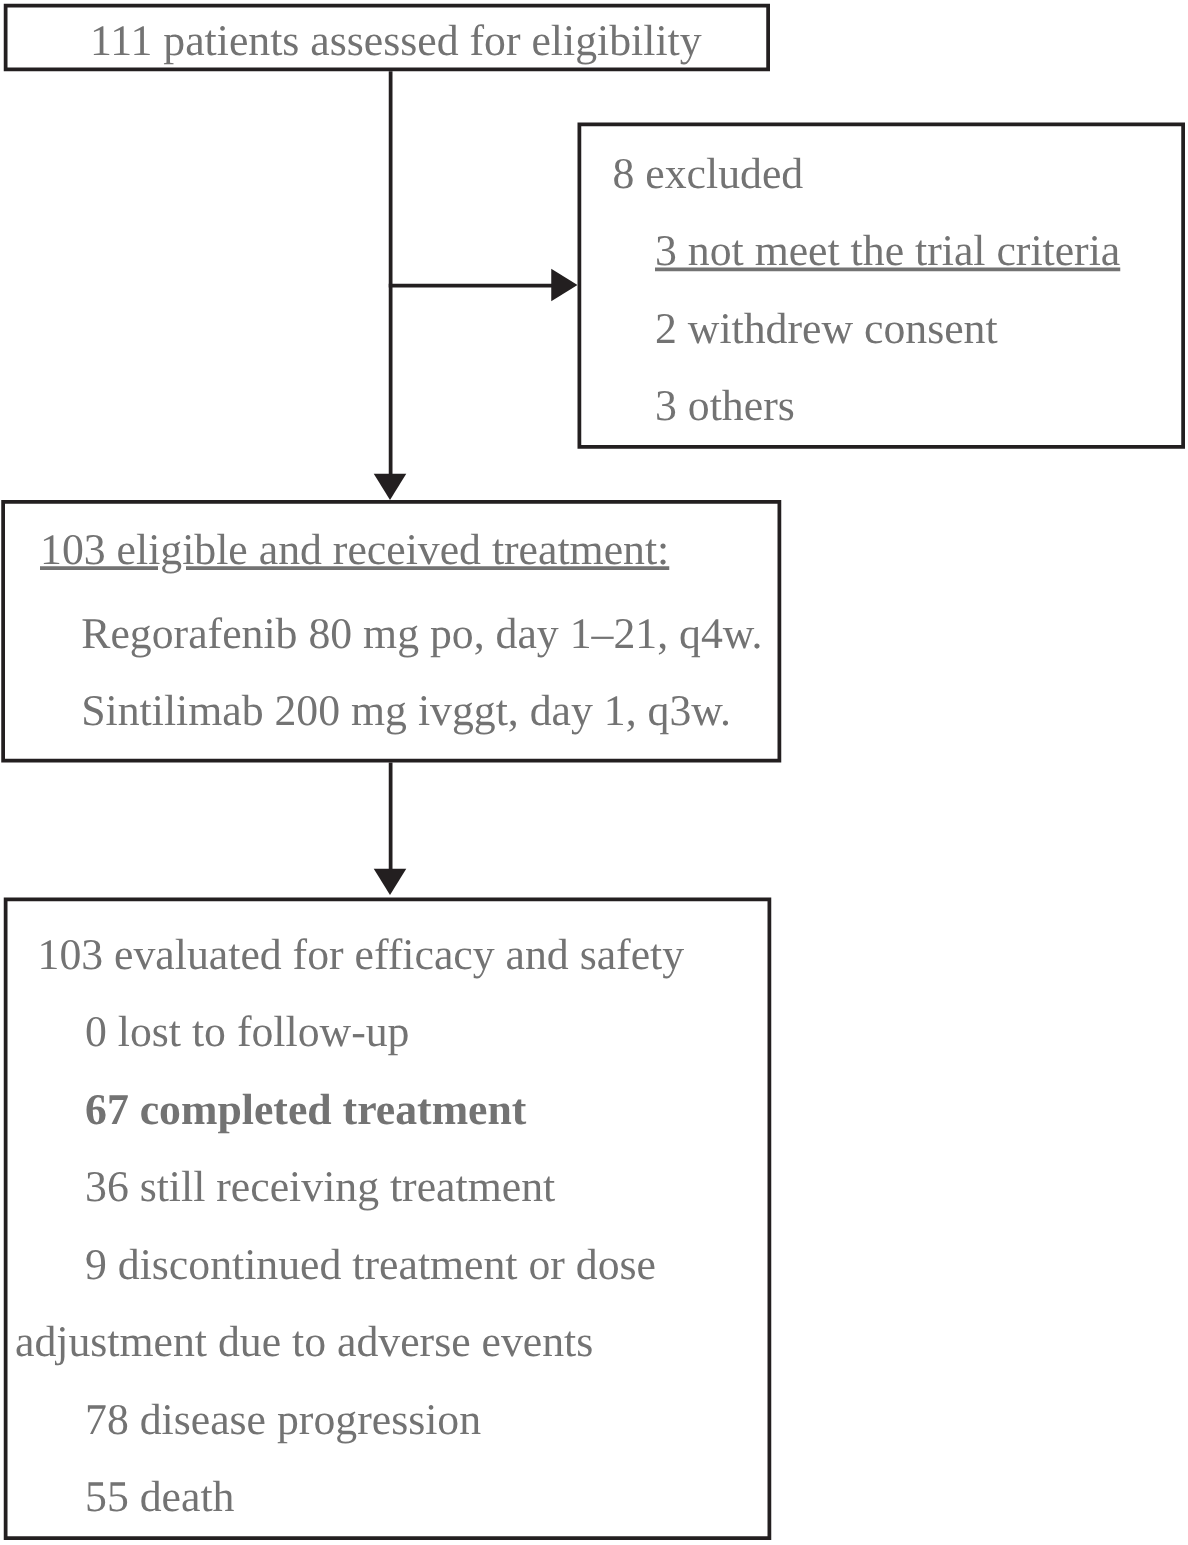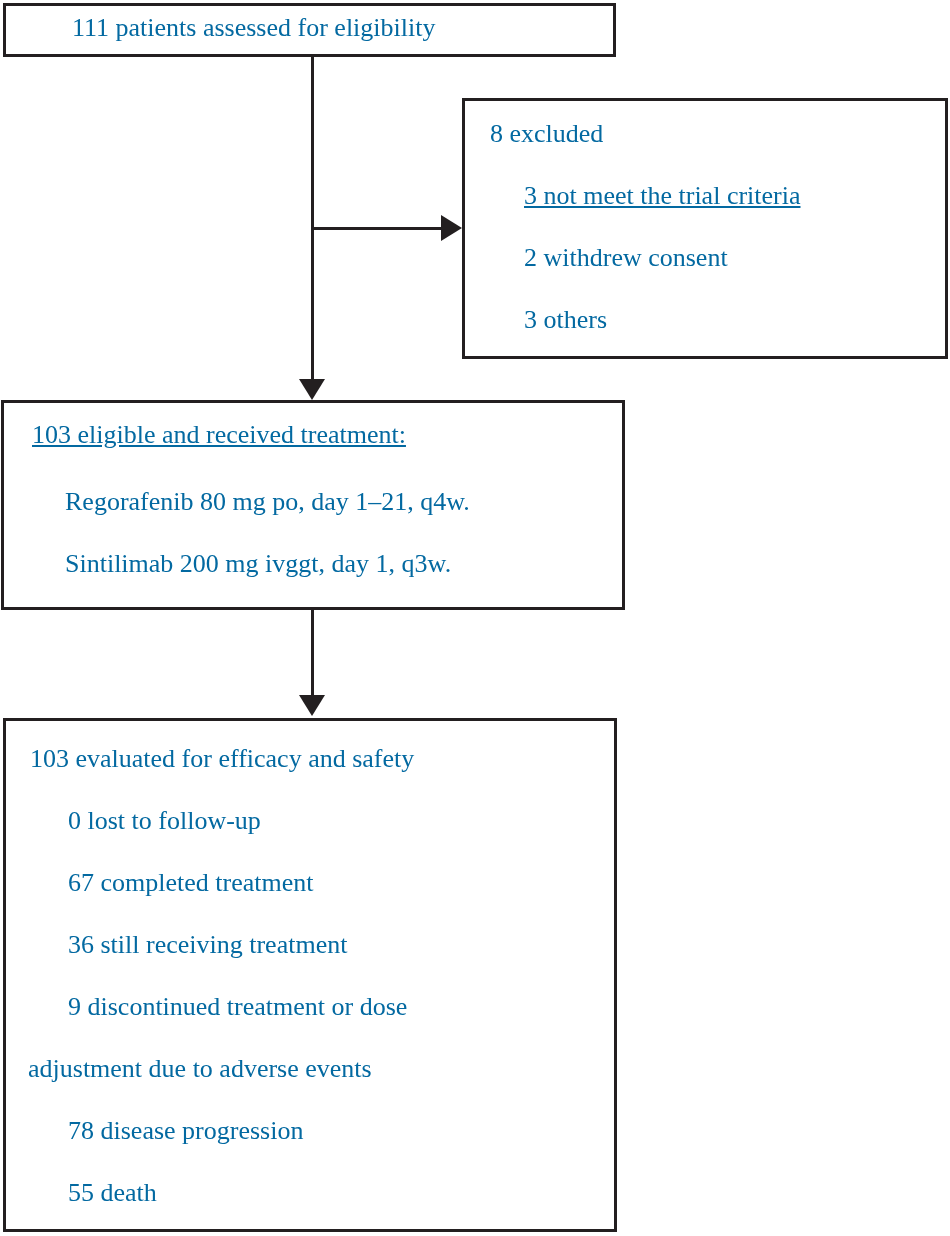--- a/index.html
+++ b/index.html
@@ -21,23 +21,23 @@
   }
   .node-box {
     position: absolute;
     box-sizing: border-box;
     border: 3px solid #231f20;
     background: #ffffff;
   }
   .node-text {
     position: absolute;
     white-space: nowrap;
-    font-size: 26px;
+    font-size: 35px;
     line-height: 1;
-    color: #0369a1;
+    color: #737373;
   }
   .line-v, .line-h {
     position: absolute;
     background: #231f20;
   }
   .line-v { width: 3px; }
   .line-h { height: 3px; }
   .arrow-down {
     position: absolute;
     width: 0;
@@ -79,20 +79,20 @@
   <div class="node-text" style="left:32px; top:422px;text-decoration:underline;">103 eligible and received treatment:</div>
   <div class="node-text" style="left:65px; top:489px;">Regorafenib 80 mg po, day 1–21, q4w.</div>
   <div class="node-text" style="left:65px; top:551px;">Sintilimab 200 mg ivggt, day 1, q3w.</div>
 
   <div class="line-v" style="left:311px; top:610px; height:87px;"></div>
   <div class="arrow-down" style="left:299px; top:695px;"></div>
 
   <div class="node-box" style="left:3px; top:718px; width:614px; height:514px;"></div>
   <div class="node-text" style="left:30px; top:746px;">103 evaluated for efficacy and safety</div>
   <div class="node-text" style="left:68px; top:808px;">0 lost to follow-up</div>
-  <div class="node-text" style="left:68px; top:870px;">67 completed treatment</div>
+  <div class="node-text" style="left:68px; top:870px;font-weight:bold;">67 completed treatment</div>
   <div class="node-text" style="left:68px; top:932px;">36 still receiving treatment</div>
   <div class="node-text" style="left:68px; top:994px;">9 discontinued treatment or dose</div>
-  <div class="node-text" style="left:28px; top:1056px;text-align:center;">adjustment due to adverse events</div>
+  <div class="node-text" style="left:12px; top:1056px;text-align:center;">adjustment due to adverse events</div>
   <div class="node-text" style="left:68px; top:1118px;">78 disease progression</div>
   <div class="node-text" style="left:68px; top:1180px;">55 death</div>
 
 </div>
 
 </body></html>

